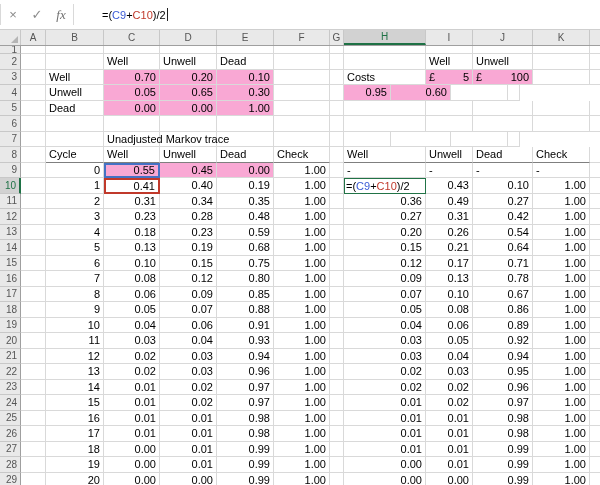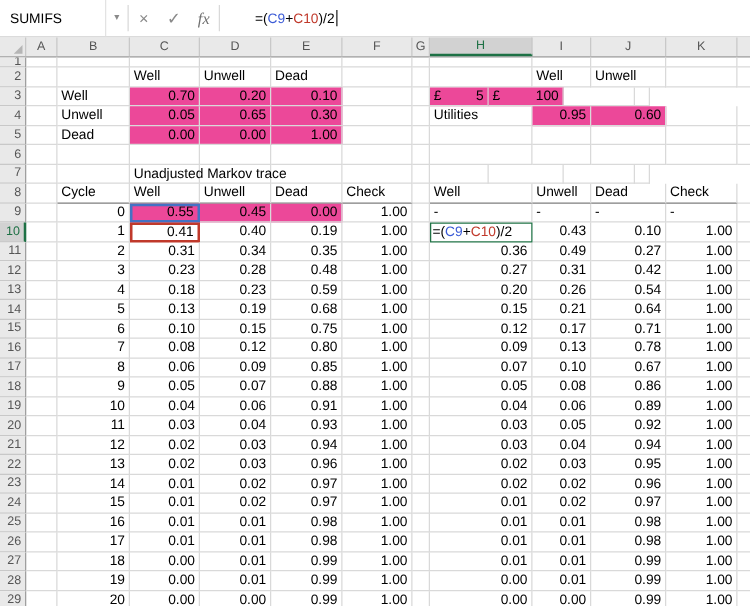--- a/index.html
+++ b/index.html
@@ -39,37 +39,33 @@
   .rh { flex:0 0 auto; width:21px; background:#e9e9e9;
         border-right:1px solid #9f9f9f; border-bottom:1px solid #c8c8c8;
         display:flex; align-items:center; justify-content:flex-end;
         padding-right:3px; font-size:10px; color:#555; overflow:hidden; }
   .rh.active { background:#d2d2d2; color:#1e7145; border-right:2px solid #1e7145; }
   .cell { flex:0 0 auto; border-right:1px solid #d9d9d9;
           border-bottom:1px solid #d9d9d9; display:flex; align-items:center;
           padding:0 3px; font-size:11px; color:#000; white-space:nowrap;
           overflow:hidden; }
   .ar { justify-content:flex-end; }
-  .fill-y { background:#ec4899; }
+  .fill-y { background:#f9a8d4; }
   .hdr-underline { border-bottom:1px solid #7f7f7f; }
   .overflow { overflow:visible; position:relative; z-index:3; }
   .cur-cell { justify-content:space-between; }
   .b-blue { border:2px solid #4472c4; }
   .b-red  { border:2px solid #c0392b; }
   .b-edit { border:1px solid #217346; padding:0 1px; overflow:visible;
             position:relative; z-index:4; background:#fff; }
 </style>
 </head>
 <body>
 
 <div class="topbar">
-  <div class="namebox">
-    <span>SUMIFS</span>
-    <span class="nb-arrow">▼</span>
-  </div>
   <div class="fb-sep"></div>
   <div class="fb-btn">×</div>
   <div class="fb-btn">✓</div>
   <div class="fb-btn fx">fx</div>
   <div class="fb-sep"></div>
   <div class="fb-text" id="formula-text">
       <span>=(</span>
       <span style="color: rgb(59, 91, 214);">C9</span>
       <span>+</span>
       <span style="color: rgb(192, 57, 43);">C10</span>
@@ -127,41 +123,41 @@
       </div>
       <div class="row" style="height: 15.5px;">
         <div class="rh">3</div>
         <div class="cell" style="width: 25px;"></div>
         <div class="cell" style="width: 58px;">Well</div>
         <div class="cell ar fill-y" style="width: 56px;">0.70</div>
         <div class="cell ar fill-y" style="width: 57px;">0.20</div>
         <div class="cell ar fill-y" style="width: 57px;">0.10</div>
         <div class="cell" style="width: 56px;"></div>
         <div class="cell" style="width: 14px;"></div>
+        <div class="cell" style="width: 82px;">Costs</div>
         <div class="cell fill-y cur-cell" style="width: 47px;">
           <span>£</span>
           <span>5</span>
         </div>
         <div class="cell fill-y cur-cell" style="width: 60px;">
           <span>£</span>
           <span>100</span>
         </div>
         <div class="cell" style="width: 57px;"></div>
         <div class="cell" style="width: 12px;"></div>
       </div>
       <div class="row" style="height: 15.5px;">
         <div class="rh">4</div>
         <div class="cell" style="width: 25px;"></div>
         <div class="cell" style="width: 58px;">Unwell</div>
         <div class="cell ar fill-y" style="width: 56px;">0.05</div>
         <div class="cell ar fill-y" style="width: 57px;">0.65</div>
         <div class="cell ar fill-y" style="width: 57px;">0.30</div>
         <div class="cell" style="width: 56px;"></div>
         <div class="cell" style="width: 14px;"></div>
-        <div class="cell" style="width: 82px;">Utilities</div>
         <div class="cell ar fill-y" style="width: 47px;">0.95</div>
         <div class="cell ar fill-y" style="width: 60px;">0.60</div>
         <div class="cell" style="width: 57px;"></div>
         <div class="cell" style="width: 12px;"></div>
       </div>
       <div class="row" style="height: 15.5px;">
         <div class="rh">5</div>
         <div class="cell" style="width: 25px;"></div>
         <div class="cell" style="width: 58px;">Dead</div>
         <div class="cell ar fill-y" style="width: 56px;">0.00</div>

